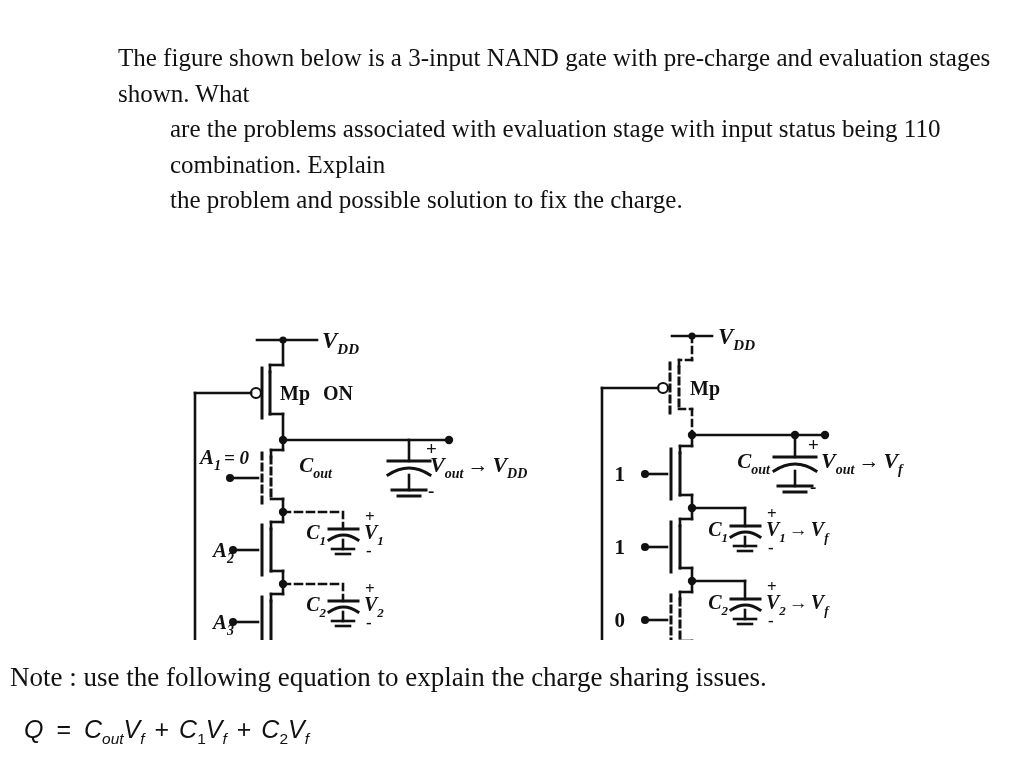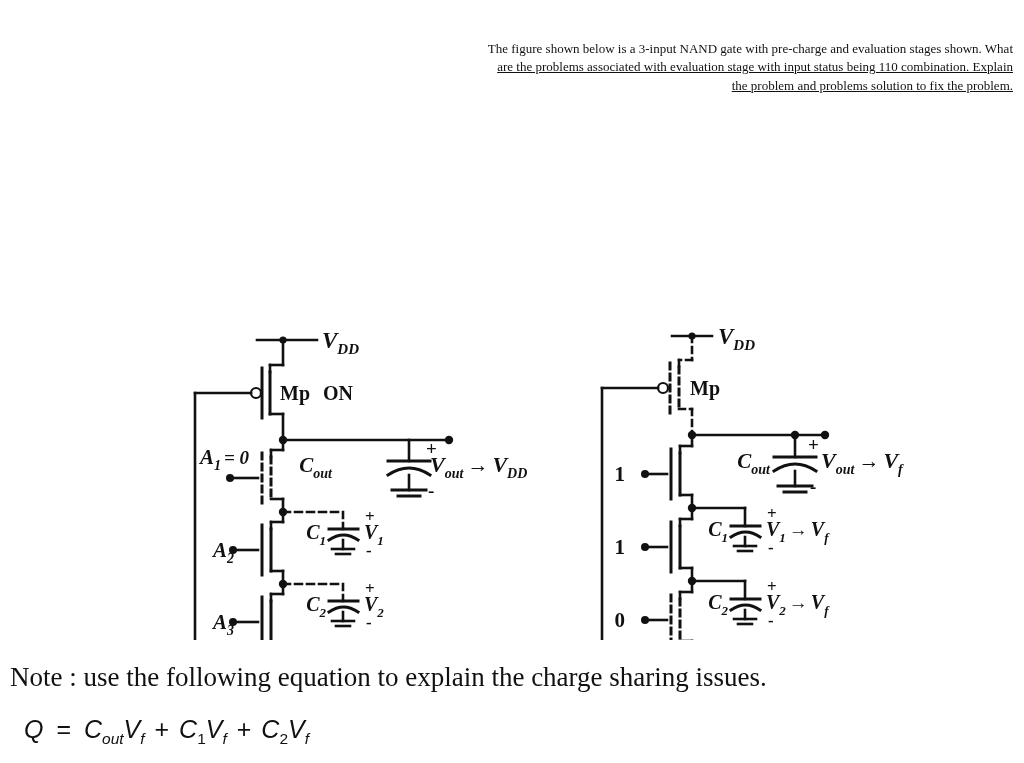--- a/index.html
+++ b/index.html
@@ -4,23 +4,23 @@
 <style>
   html,body{margin:0;padding:0;}
   body{
     width:1024px;height:763px;background:#ffffff;
     font-family:"Liberation Serif", serif;
     color:#111111;
     position:relative;overflow:hidden;
   }
   .question{
     position:absolute;left:118px;top:40px;width:895px;
-    font-size:13px;line-height:1.42;text-align:right;
+    font-size:25px;line-height:1.42;text-align:left;
   }
-  .question .l2,.question .l3{display:block;margin-left:36px;text-decoration:underline;}
+  .question .l2,.question .l3{display:block;margin-left:52px;}
   .note{
     position:absolute;left:10px;top:660px;width:900px;
     font-size:27px;line-height:1.3;
   }
   .equation{
     position:absolute;left:24px;top:715px;
     font-size:25px;font-style:italic;font-family:Liberation Sans, sans-serif;
     white-space:nowrap;
   }
   sub{font-size:.62em;font-style:italic;}
@@ -30,21 +30,21 @@
   .lbl{font-style:italic;font-weight:bold;}
   .up{font-style:normal;font-weight:bold;}
   .cap{font-weight:bold;font-style:normal;}
 </style>
 </head>
 <body>
 
 <div class="question">
   <span class="l1">The figure shown below is a 3-input NAND gate with pre-charge and evaluation stages shown.  What</span>
   <span class="l2">are the problems associated with evaluation stage with input status being 110 combination. Explain</span>
-  <span class="l3">the problem and problems solution to fix the problem.</span>
+  <span class="l3">the problem and possible solution to fix the charge.</span>
 </div>
 
 <div class="figure">
 <svg width="1024" height="490" viewBox="0 0 1024 490">
   <defs>
     <g id="arrowdash"></g>
   </defs>
 
   <g stroke="#111" stroke-width="2.6" fill="none" stroke-linecap="square">
 

